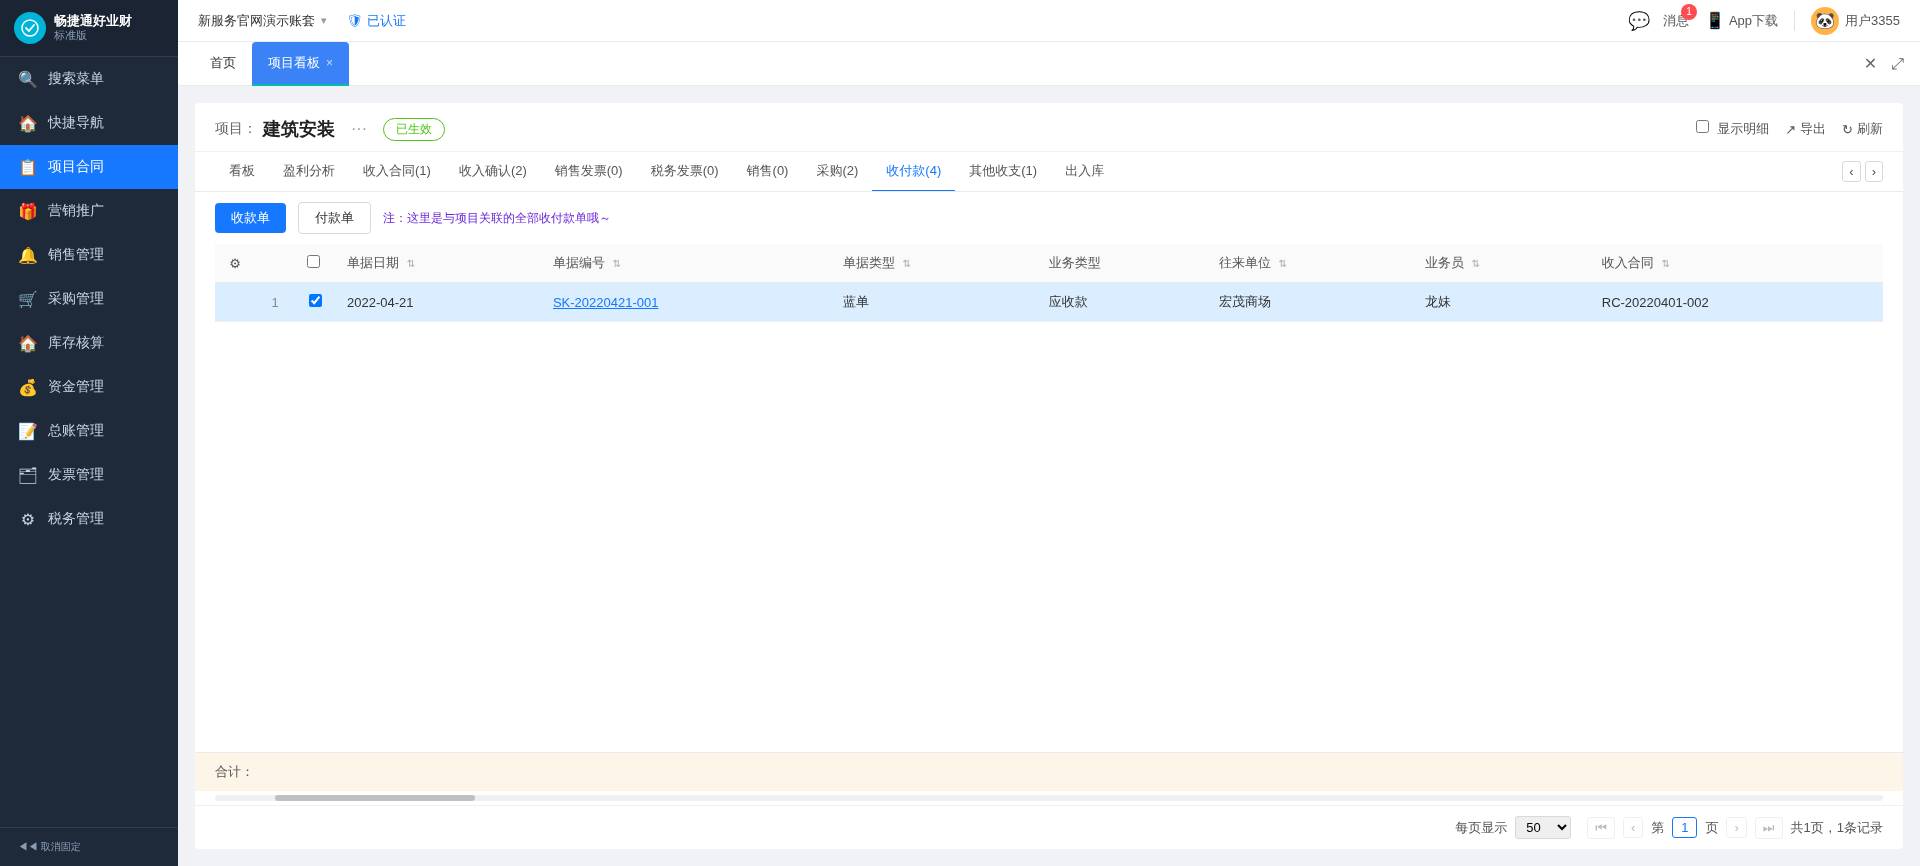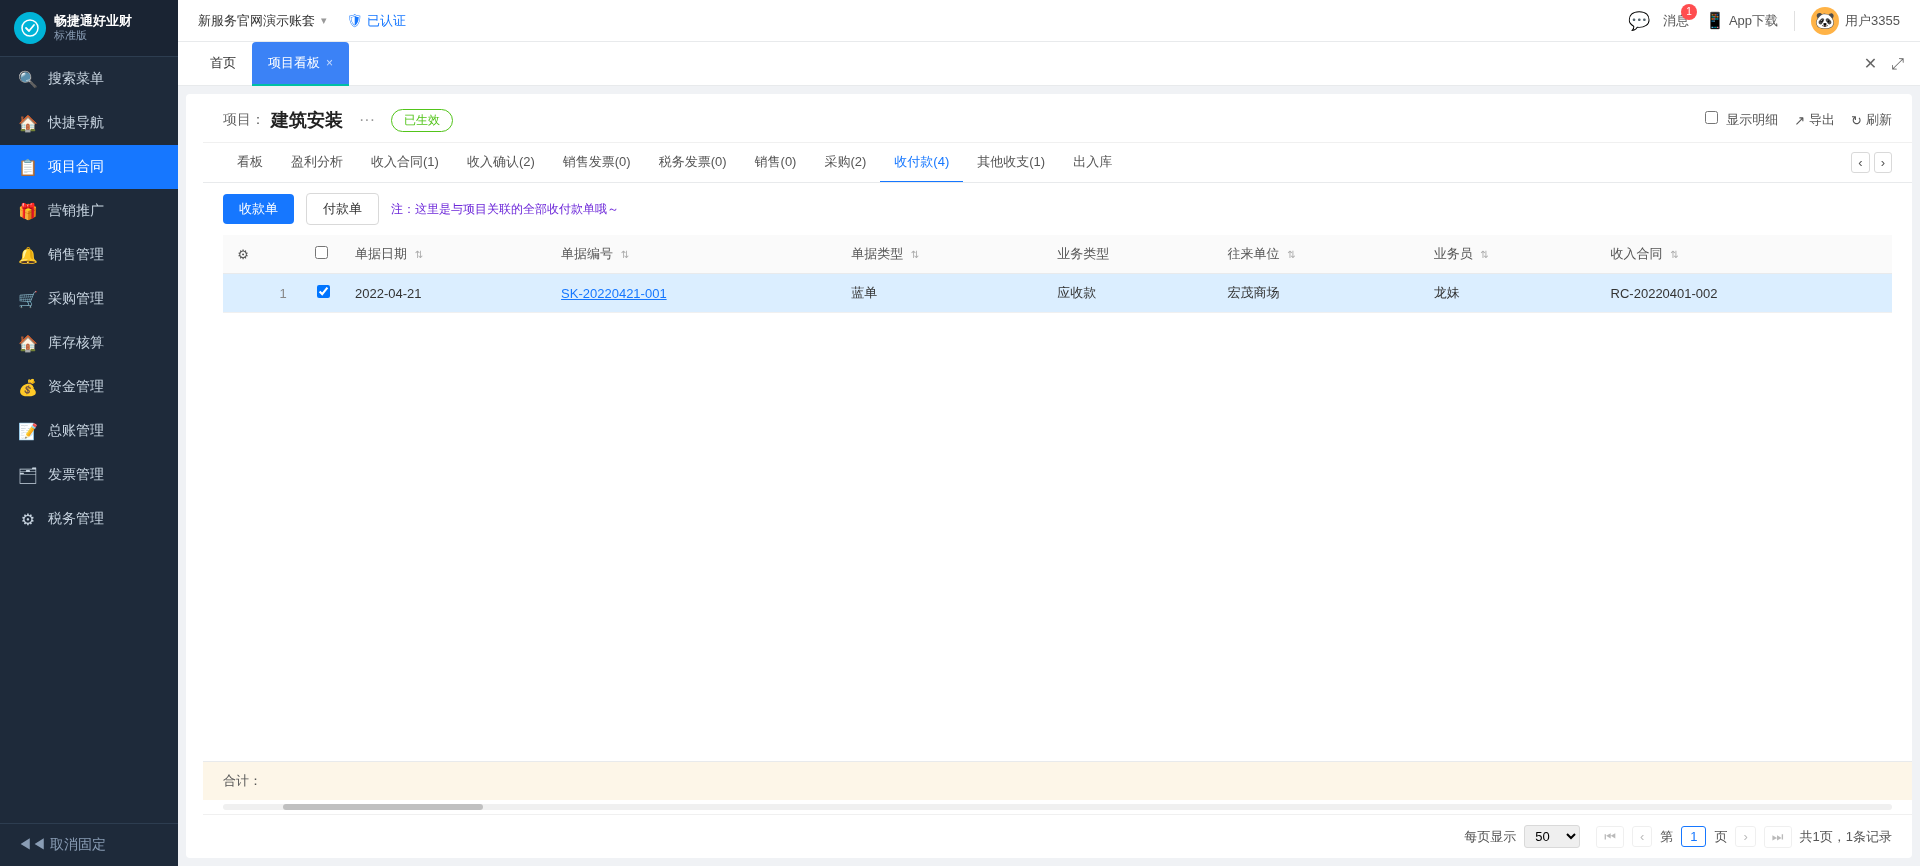--- a/index.html
+++ b/index.html
@@ -65,21 +65,21 @@
       display: flex;
       align-items: center;
       justify-content: center;
       font-size: 16px;
       flex-shrink: 0;
     }
     .sidebar-footer {
       padding: 12px 18px;
       border-top: 1px solid #2d3d50;
       color: #8a9db5;
-      font-size: 14px;
+      font-size: 10px;
       cursor: pointer;
       display: flex;
       align-items: center;
     }
 
     
     .main-area {
       flex: 1;
       display: flex;
       flex-direction: column;
@@ -224,26 +224,25 @@
       cursor: pointer;
       font-size: 16px;
       color: #666;
       padding: 4px;
     }
 
     
     .content {
       flex: 1;
       background: #fff;
-      margin: 8px;
+      margin: 17px;
       border-radius: 4px;
       overflow: hidden;
       display: flex;
       flex-direction: column;
-      padding-left: 17px;
     }
 
     
     .project-header {
       padding: 14px 20px 10px;
       display: flex;
       align-items: center;
       border-bottom: 1px solid #f0f0f0;
     }
     .project-title {

